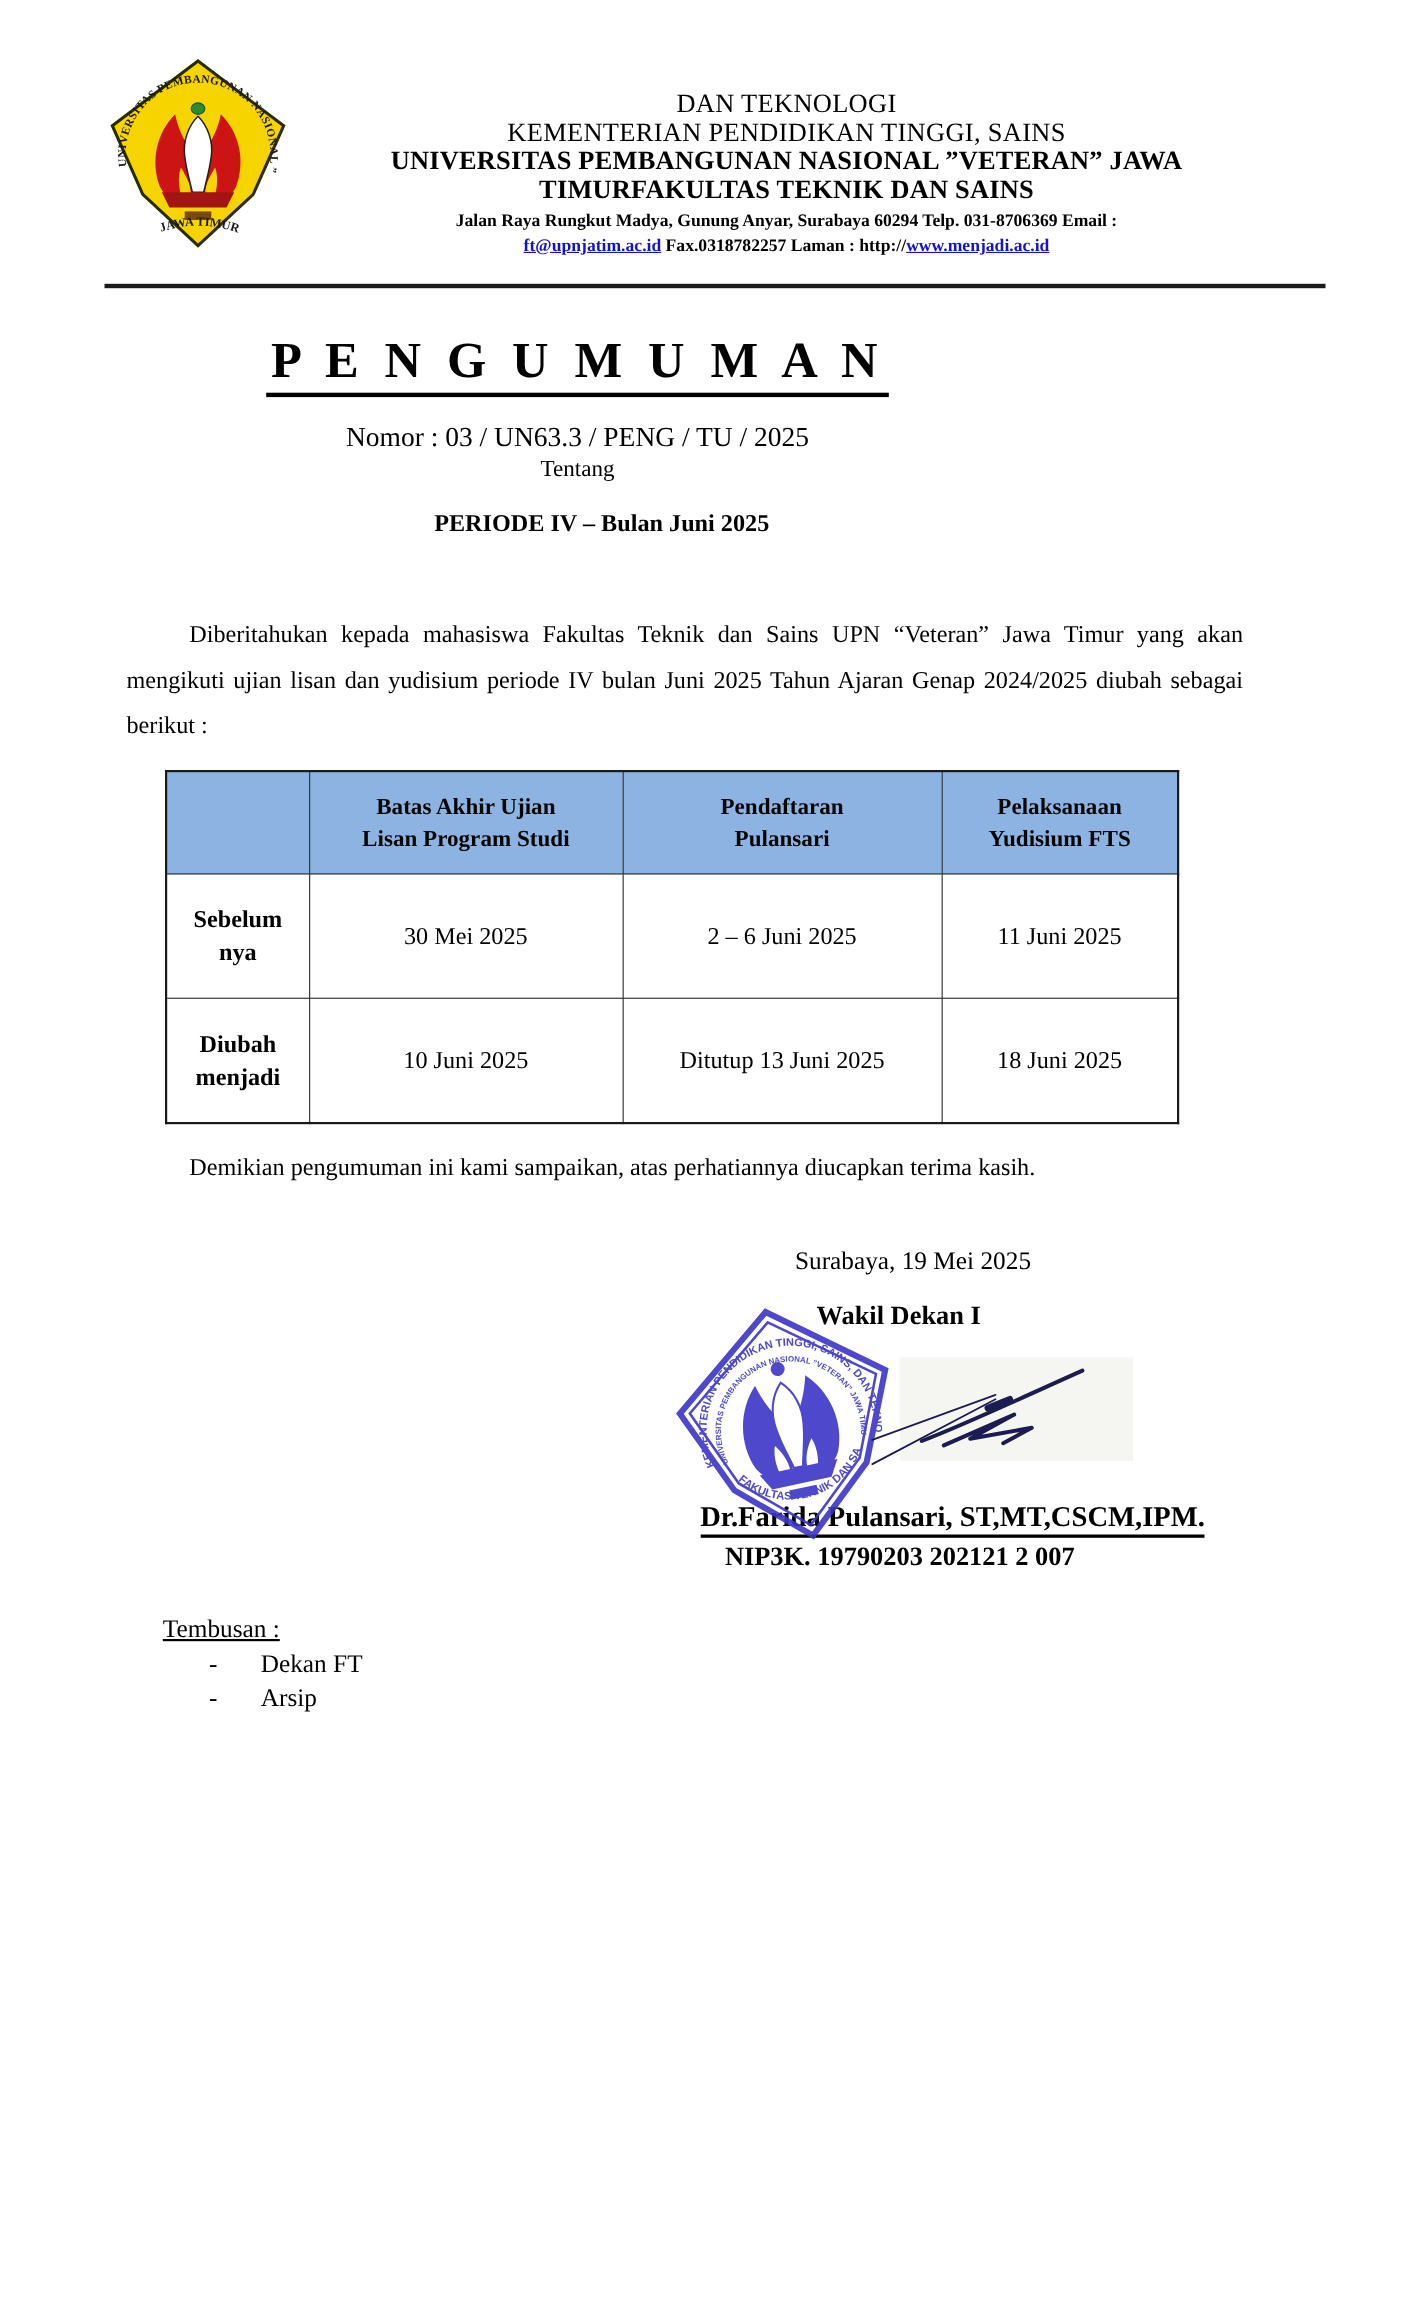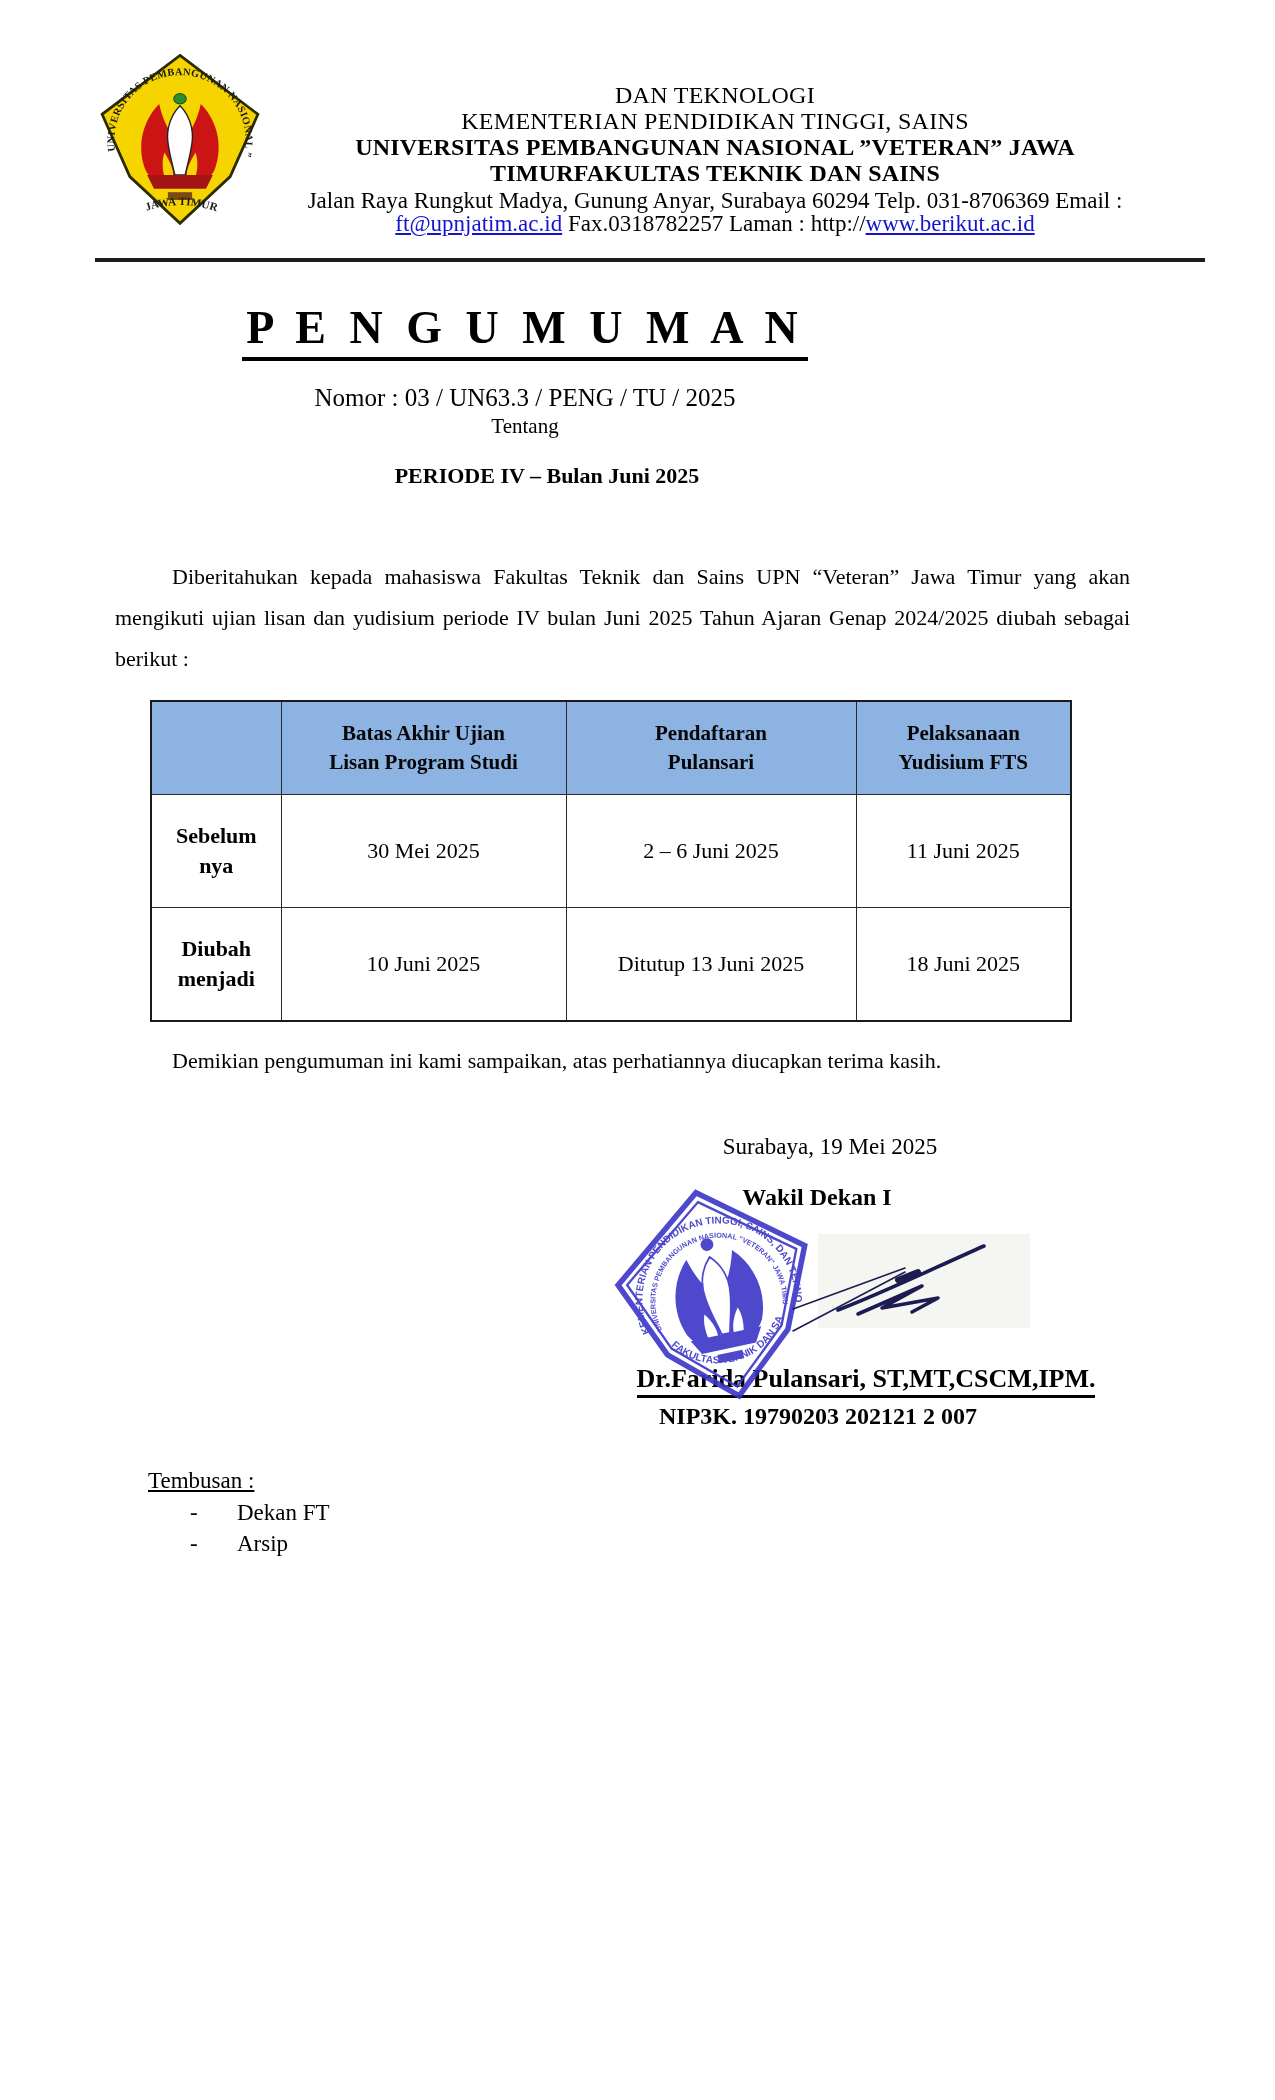--- a/index.html
+++ b/index.html
@@ -6,21 +6,21 @@
   .page{
     position:relative;width:1275px;height:2100px;background:#ffffff;
     font-family:"Liberation Serif", serif;color:#000;overflow:hidden;
   }
   .abs{position:absolute;}
 
   
   .lh-text{left:245px;top:82px;width:940px;text-align:center;line-height:26px;}
   .lh-ministry{font-size:24px;letter-spacing:.3px;}
   .lh-univ{font-size:24px;font-weight:bold;letter-spacing:.2px;}
-  .lh-addr{font-size:23px;line-height:23px;}
+  .lh-addr{font-size:16px;line-height:23px;font-weight:bold;}
   a.lh-link{color:#1414cf;text-decoration:underline;}
   .lh-rule{left:95px;top:258px;width:1110px;height:4px;background:#1c1c1c;}
 
   
   .title-block{left:150px;top:302px;width:750px;text-align:center;}
   .main-title{
     display:inline-block;font-size:46px;font-weight:bold;letter-spacing:6px;
     border-bottom:4px solid #000;padding:0 4px 3px 4px;line-height:52px;
   }
   .nomor{font-size:25px;margin-top:23px;}
@@ -81,21 +81,21 @@
     </text>
   </svg>
 
   <div class="abs lh-text">
     <div class="lh-ministry">DAN TEKNOLOGI</div>
     <div class="lh-ministry">KEMENTERIAN PENDIDIKAN TINGGI, SAINS</div>
     <div class="lh-univ">UNIVERSITAS PEMBANGUNAN NASIONAL ”VETERAN” JAWA</div>
     <div class="lh-univ">TIMURFAKULTAS TEKNIK DAN SAINS</div>
     <div class="lh-addr" style="margin-top:3px;">Jalan Raya Rungkut Madya, Gunung Anyar, Surabaya 60294 Telp. 031-8706369 Email :</div>
     <div class="lh-addr">
-      <a href="#" class="lh-link">ft@upnjatim.ac.id</a><span> Fax.0318782257 Laman : http://</span><a href="#" class="lh-link">www.berikut.ac.id</a>
+      <a href="#" class="lh-link">ft@upnjatim.ac.id</a><span> Fax.0318782257 Laman : http://</span><a href="#" class="lh-link">www.menjadi.ac.id</a>
     </div>
   </div>
 
   <div class="abs lh-rule"></div>
 
   <div class="abs title-block">
     <div><span class="main-title">P E N G U M U M A N</span></div>
     <div class="nomor">Nomor : 03 / UN63.3 / PENG / TU / 2025</div>
     <div class="tentang">Tentang</div>
   </div>

